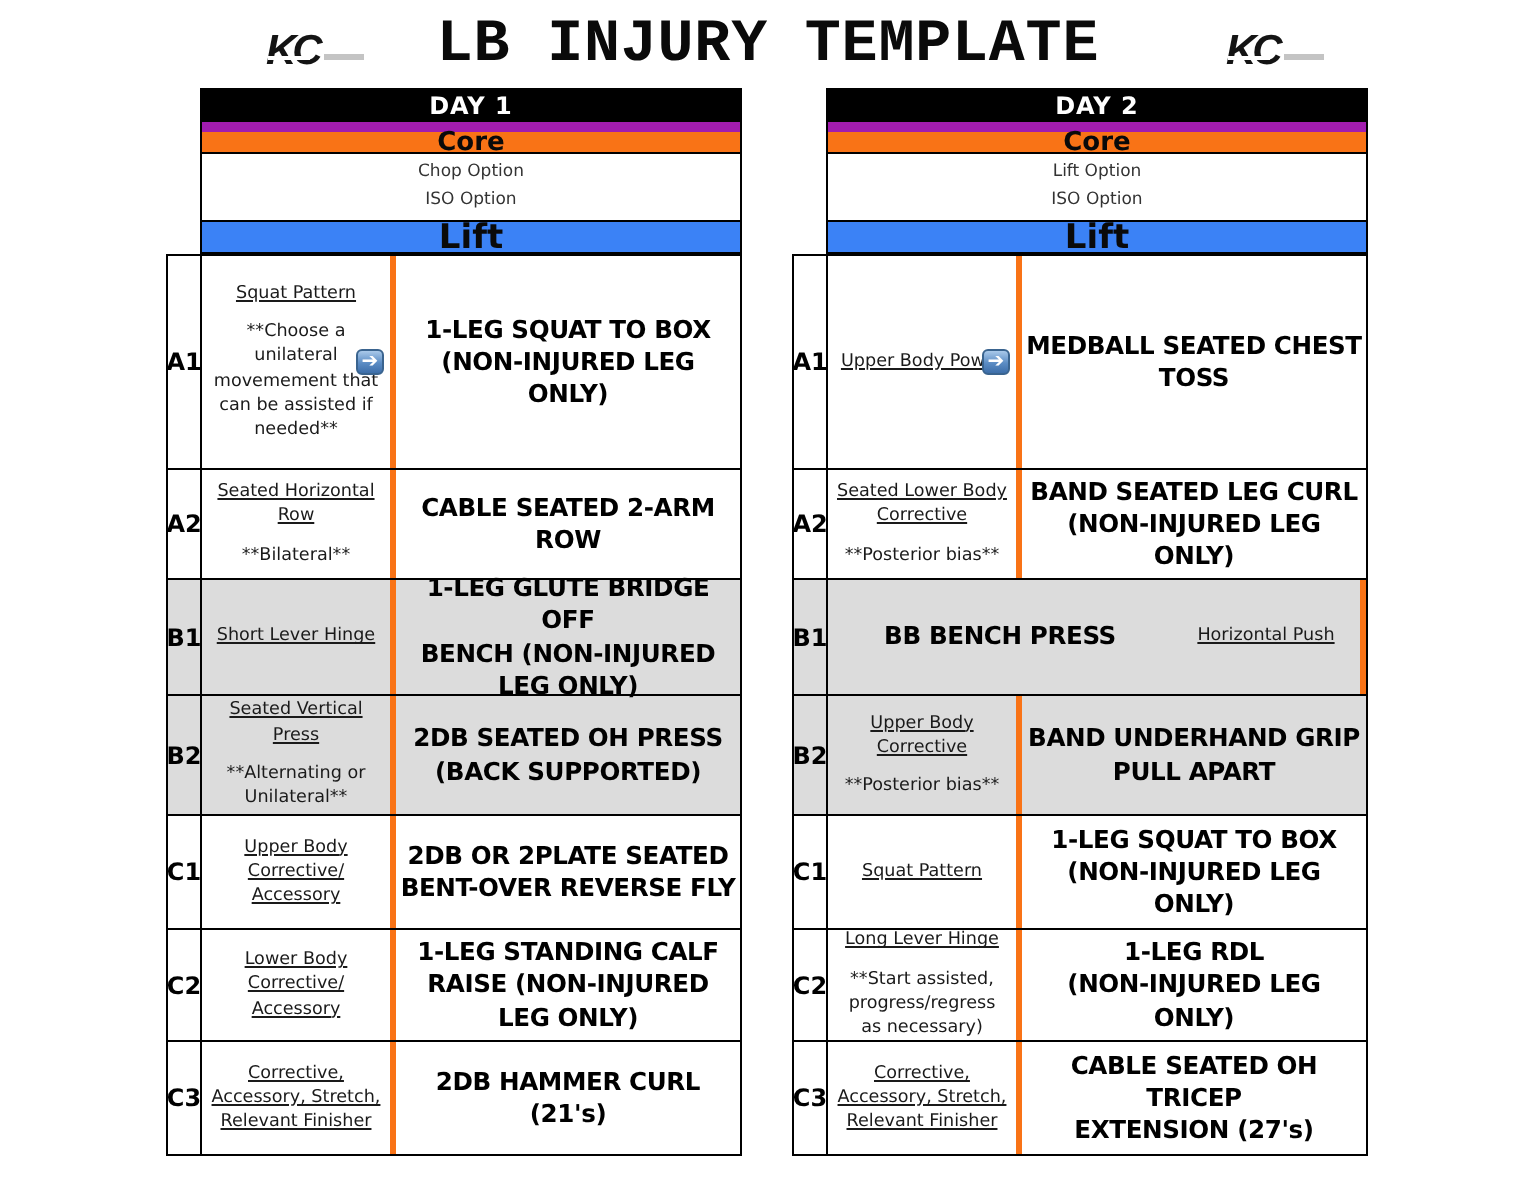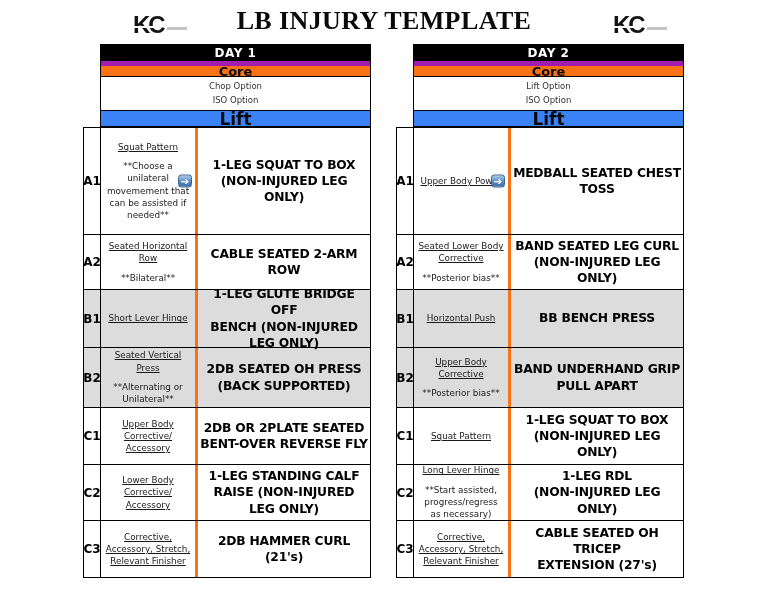--- a/index.html
+++ b/index.html
@@ -1,26 +1,26 @@
 <!DOCTYPE html>
 <html><head>
 <meta charset="utf-8">
 <style>
   html,body{margin:0;padding:0;background:#ffffff;}
   body{width:768px;height:594px;position:relative;font-family:"DejaVu Sans",sans-serif;color:#111;overflow:hidden;}
 
   
   .title{position:absolute;top:6px;left:0;right:0;margin:0;text-align:center;
-         font-family:Liberation Serif, serif;font-weight:bold;font-size:26px;
+         font-family:Liberation Mono, monospace;font-weight:bold;font-size:30px;
          letter-spacing:0.4px;color:#0a0a0a;}
   .logo{position:absolute;top:13px;height:24px;display:flex;align-items:center;}
   .logo.left{left:133px;}
   .logo.right{left:613px;}
-  .kc{font-family:"Liberation Sans",sans-serif;font-weight:bold;font-size:24px;
-      letter-spacing:-2px;color:#141414;position:relative;line-height:1;}
+  .kc{font-family:"Liberation Sans",sans-serif;font-weight:bold;font-size:21px;
+      letter-spacing:-2px;color:#141414;position:relative;line-height:1;font-style:italic;}
   .kc::after{content:"";position:absolute;left:1px;right:4px;top:13px;height:2px;background:#ffffff;}
   .kc-tag{display:inline-block;width:20px;height:3px;background:#c4c4c4;margin-left:3px;margin-top:6px;}
 
   
   .day{position:absolute;top:44px;width:288px;}
   .day.d1{left:83px;}
   .day.d2{left:396px;}
 
   .dhead{margin-left:17px;border:1px solid #000;box-sizing:border-box;}
   .bar{display:flex;align-items:center;justify-content:center;box-sizing:border-box;}
@@ -199,25 +199,25 @@
 Corrective</div>
         <div class="note">**Posterior bias**</div>
       </div>
       <div class="cell ex">BAND SEATED LEG CURL
 (NON-INJURED LEG
 ONLY)</div>
     </div>
 
     <div class="row r2 shade">
       <div class="cell lab">B1</div>
+      <div class="cell ex">BB BENCH PRESS</div>
       <div class="cell cat">
         <div class="catlink">Horizontal Push</div>
 
       </div>
-      <div class="cell ex">BB BENCH PRESS</div>
     </div>
 
     <div class="row r3 shade">
       <div class="cell lab">B2</div>
       <div class="cell cat">
         <div class="catlink">Upper Body
 Corrective</div>
         <div class="note">**Posterior bias**</div>
       </div>
       <div class="cell ex">BAND UNDERHAND GRIP

